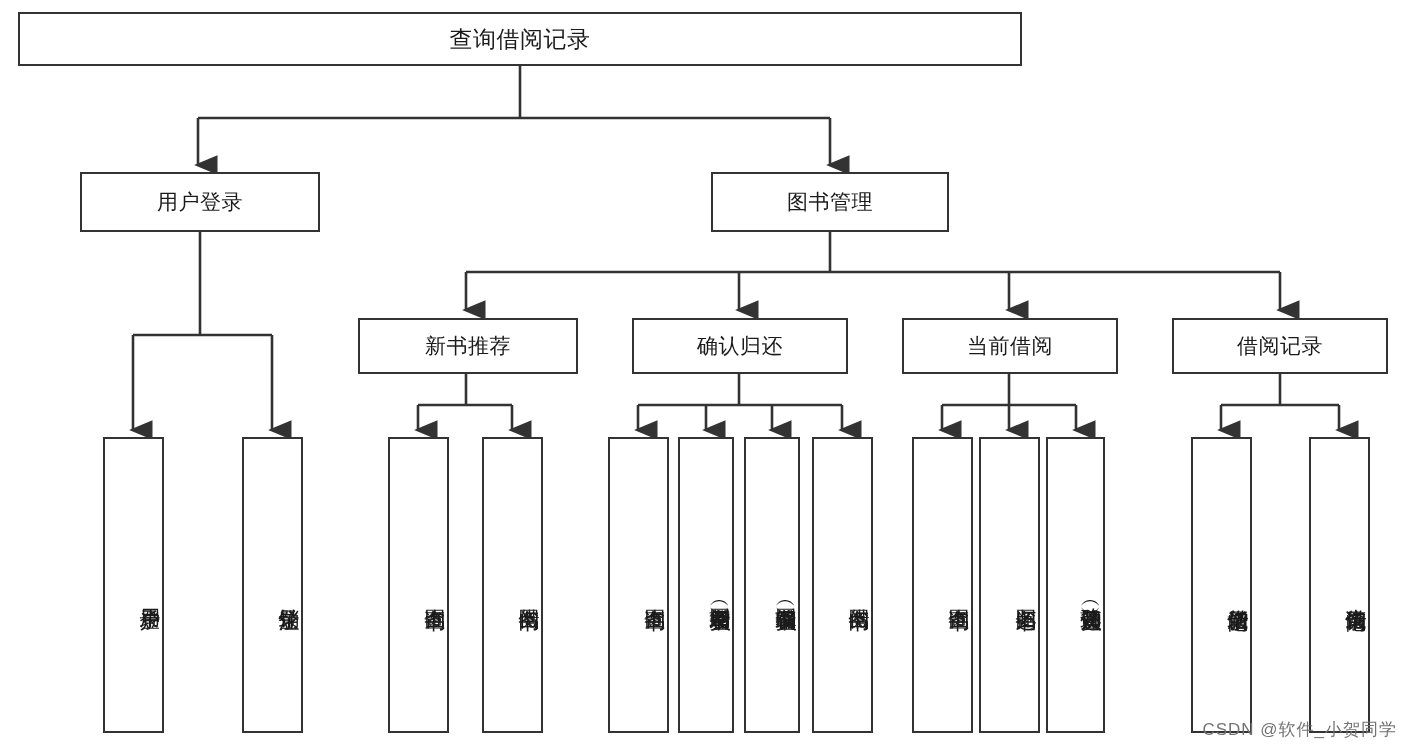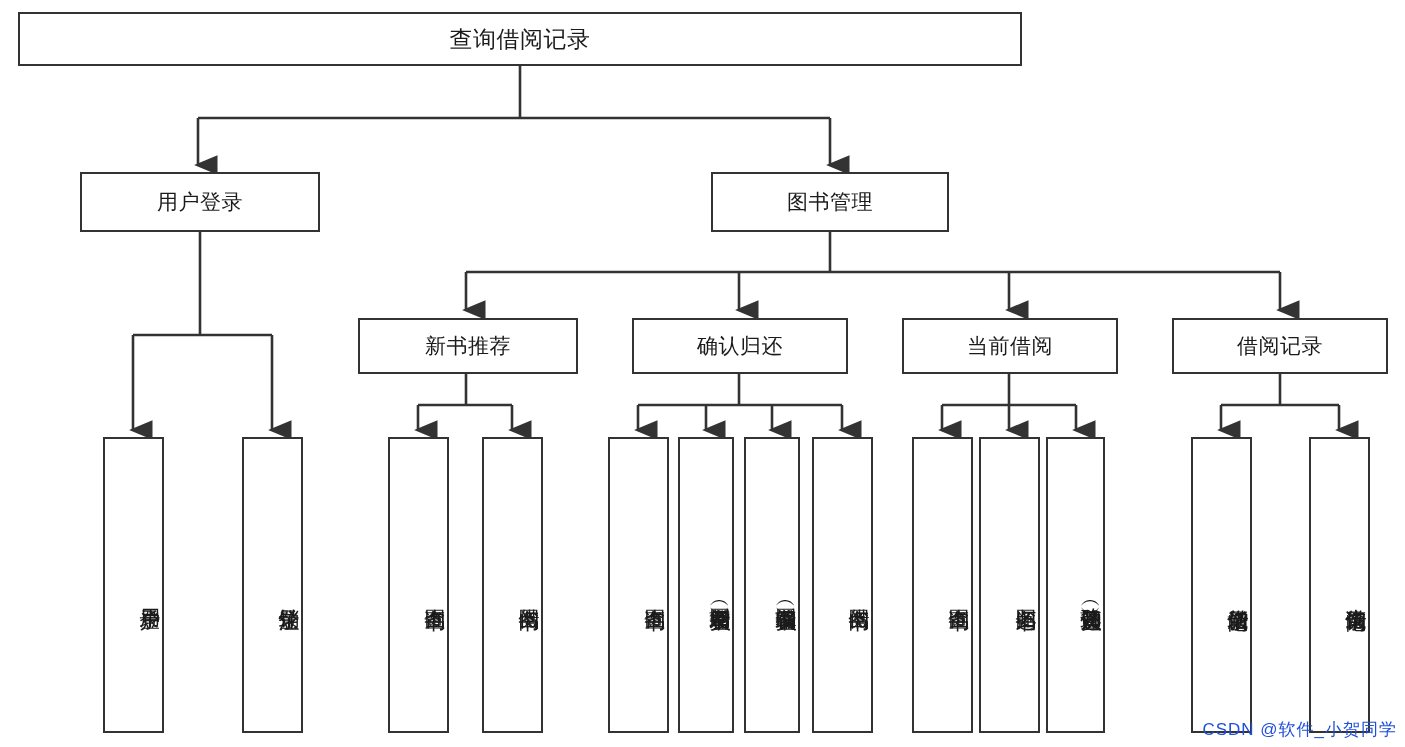--- a/index.html
+++ b/index.html
@@ -55,21 +55,21 @@
   .node.vert .vtext {
     writing-mode: vertical-rl;
     text-orientation: upright;
     white-space: nowrap;
   }
   .watermark {
     position: absolute;
     right: 8px;
     bottom: 6px;
     font-size: 17px;
-    color: #1d4ed8;
+    color: #737373;
     letter-spacing: 1px;
     white-space: nowrap;
   }
 </style>
 </head>
 <body>
 
 <div id="diagram-root">
 
   <svg class="connectors" viewBox="0 0 1405 747" xmlns="http://www.w3.org/2000/svg">

